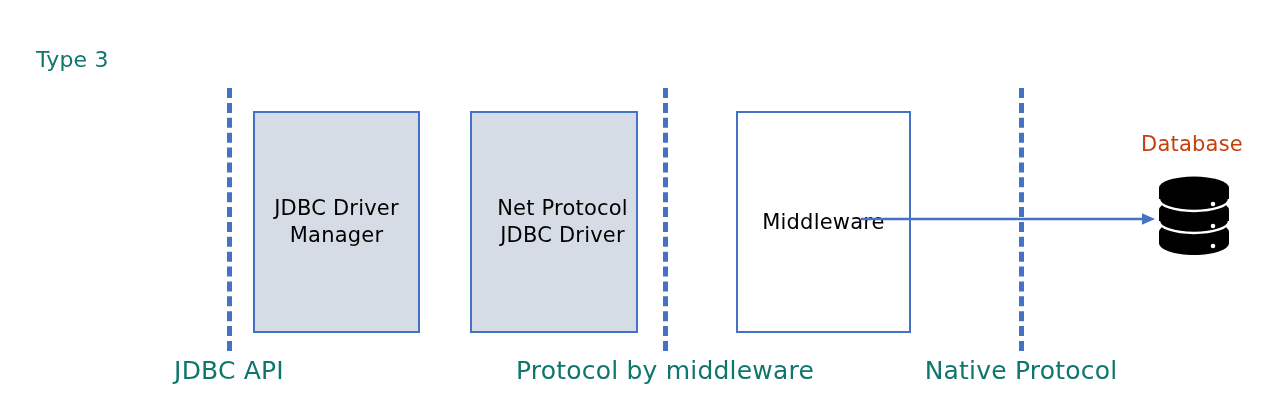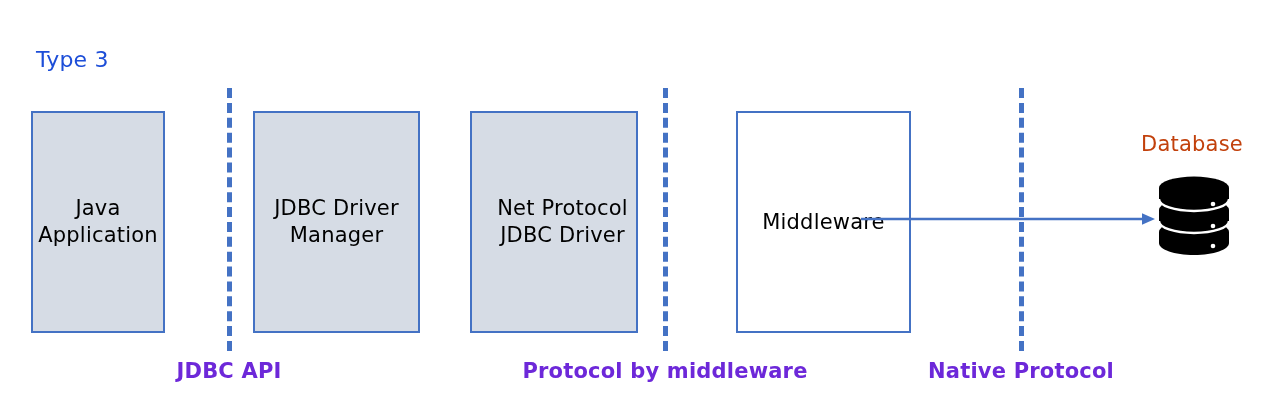--- a/index.html
+++ b/index.html
@@ -19,21 +19,21 @@
     overflow: hidden;
   }
 
   
   .type-label {
     position: absolute;
     left: 36px;
     top: 46px;
     font-size: 22px;
     line-height: 28px;
-    color: #1d4ed8;
+    color: #0f766e;
     white-space: nowrap;
     letter-spacing: 0.2px;
   }
 
   
   .layer-box {
     position: absolute;
     box-sizing: border-box;
     border: 2px solid #4472c4;
     display: flex;
@@ -65,27 +65,26 @@
     border-left: 5px dashed #4472c4;
   }
   #divider-jdbc-api   { left: 227px; }
   #divider-middleware { left: 663px; }
   #divider-native     { left: 1019px; }
 
   
   .divider-label {
     position: absolute;
     top: 357px;
-    font-size: 21px;
+    font-size: 25px;
     line-height: 28px;
-    color: #6d28d9;
+    color: #0f766e;
     white-space: nowrap;
     transform: translateX(-50%);
     letter-spacing: 0.2px;
-    font-weight: bold;
   }
   #label-jdbc-api   { left: 229px; }
   #label-middleware { left: 665px; }
   #label-native     { left: 1021px; }
 
   
   #arrow-middleware-db {
     position: absolute;
     left: 861px;
     top: 205px;
@@ -113,24 +112,20 @@
     height: 92px;
   }
 </style>
 </head>
 <body>
 
 <div id="canvas">
 
   <div class="type-label">Type 3</div>
 
-  <div class="layer-box filled" id="box-java">
-    <span class="box-text">Java
-Application</span>
-  </div>
 
   <div class="layer-box filled" id="box-drivermgr">
     <span class="box-text">JDBC Driver
 Manager</span>
   </div>
 
   <div class="layer-box filled" id="box-netproto">
     <span class="box-text">Net Protocol
 JDBC Driver</span>
   </div>

